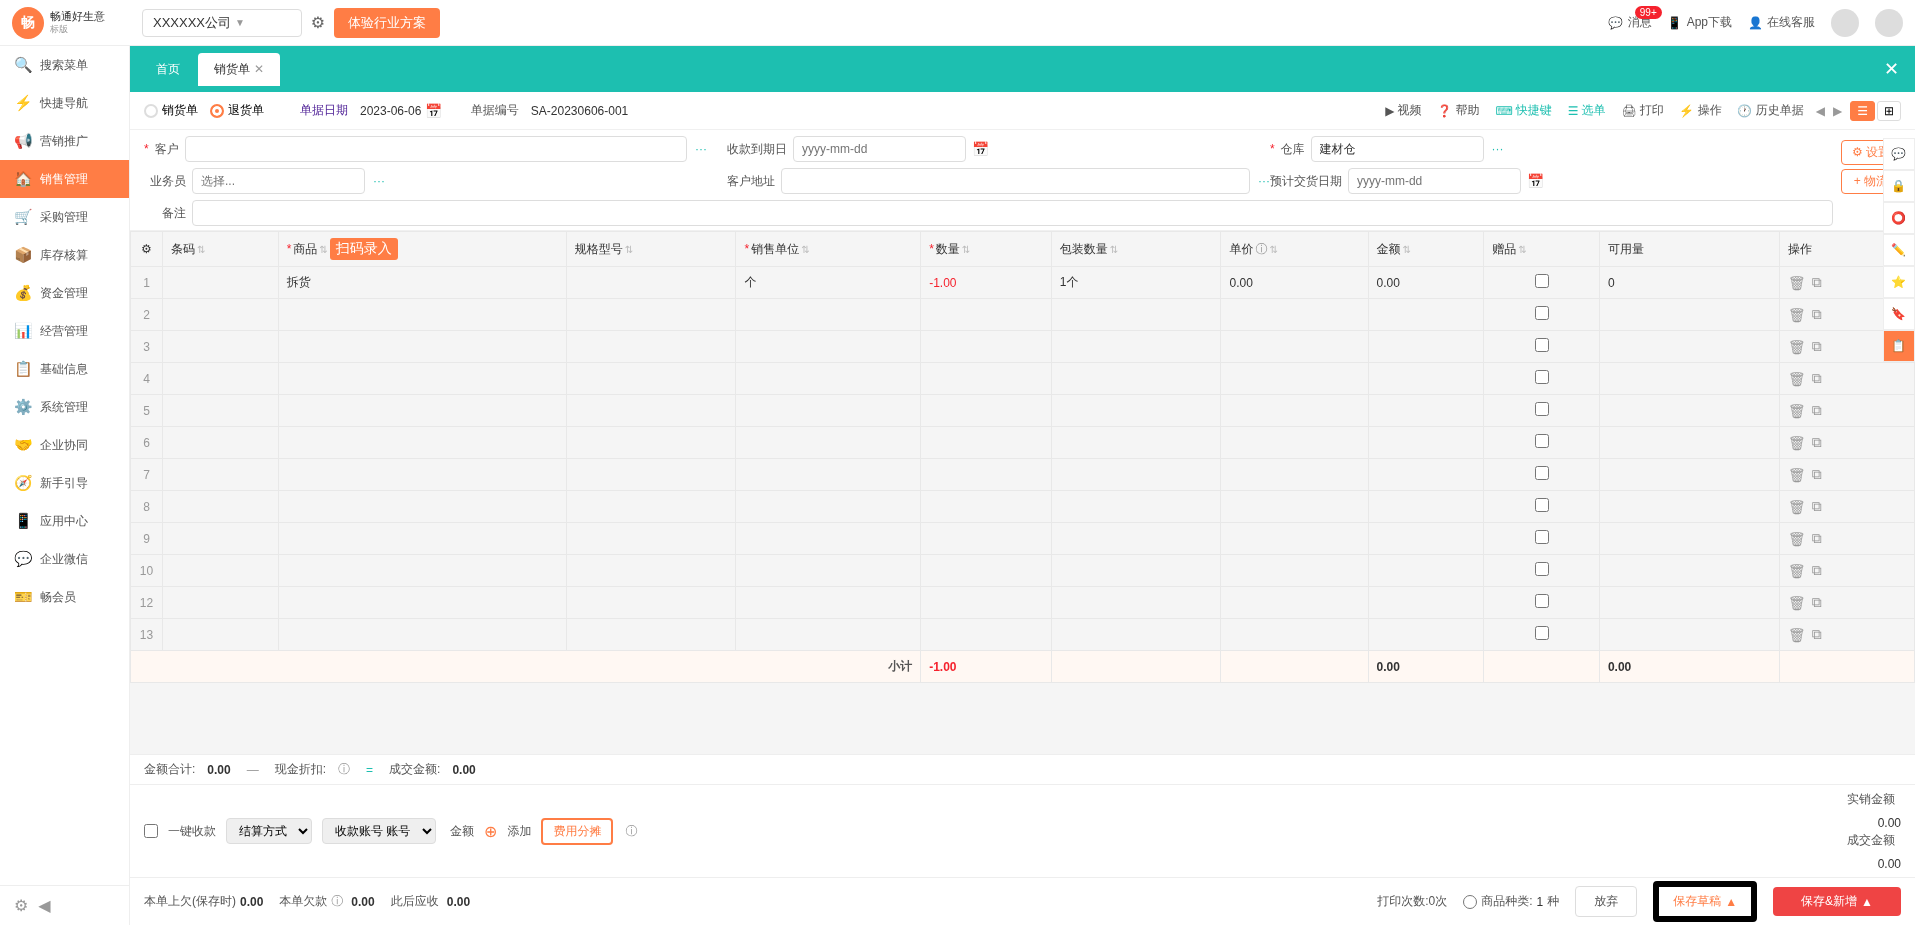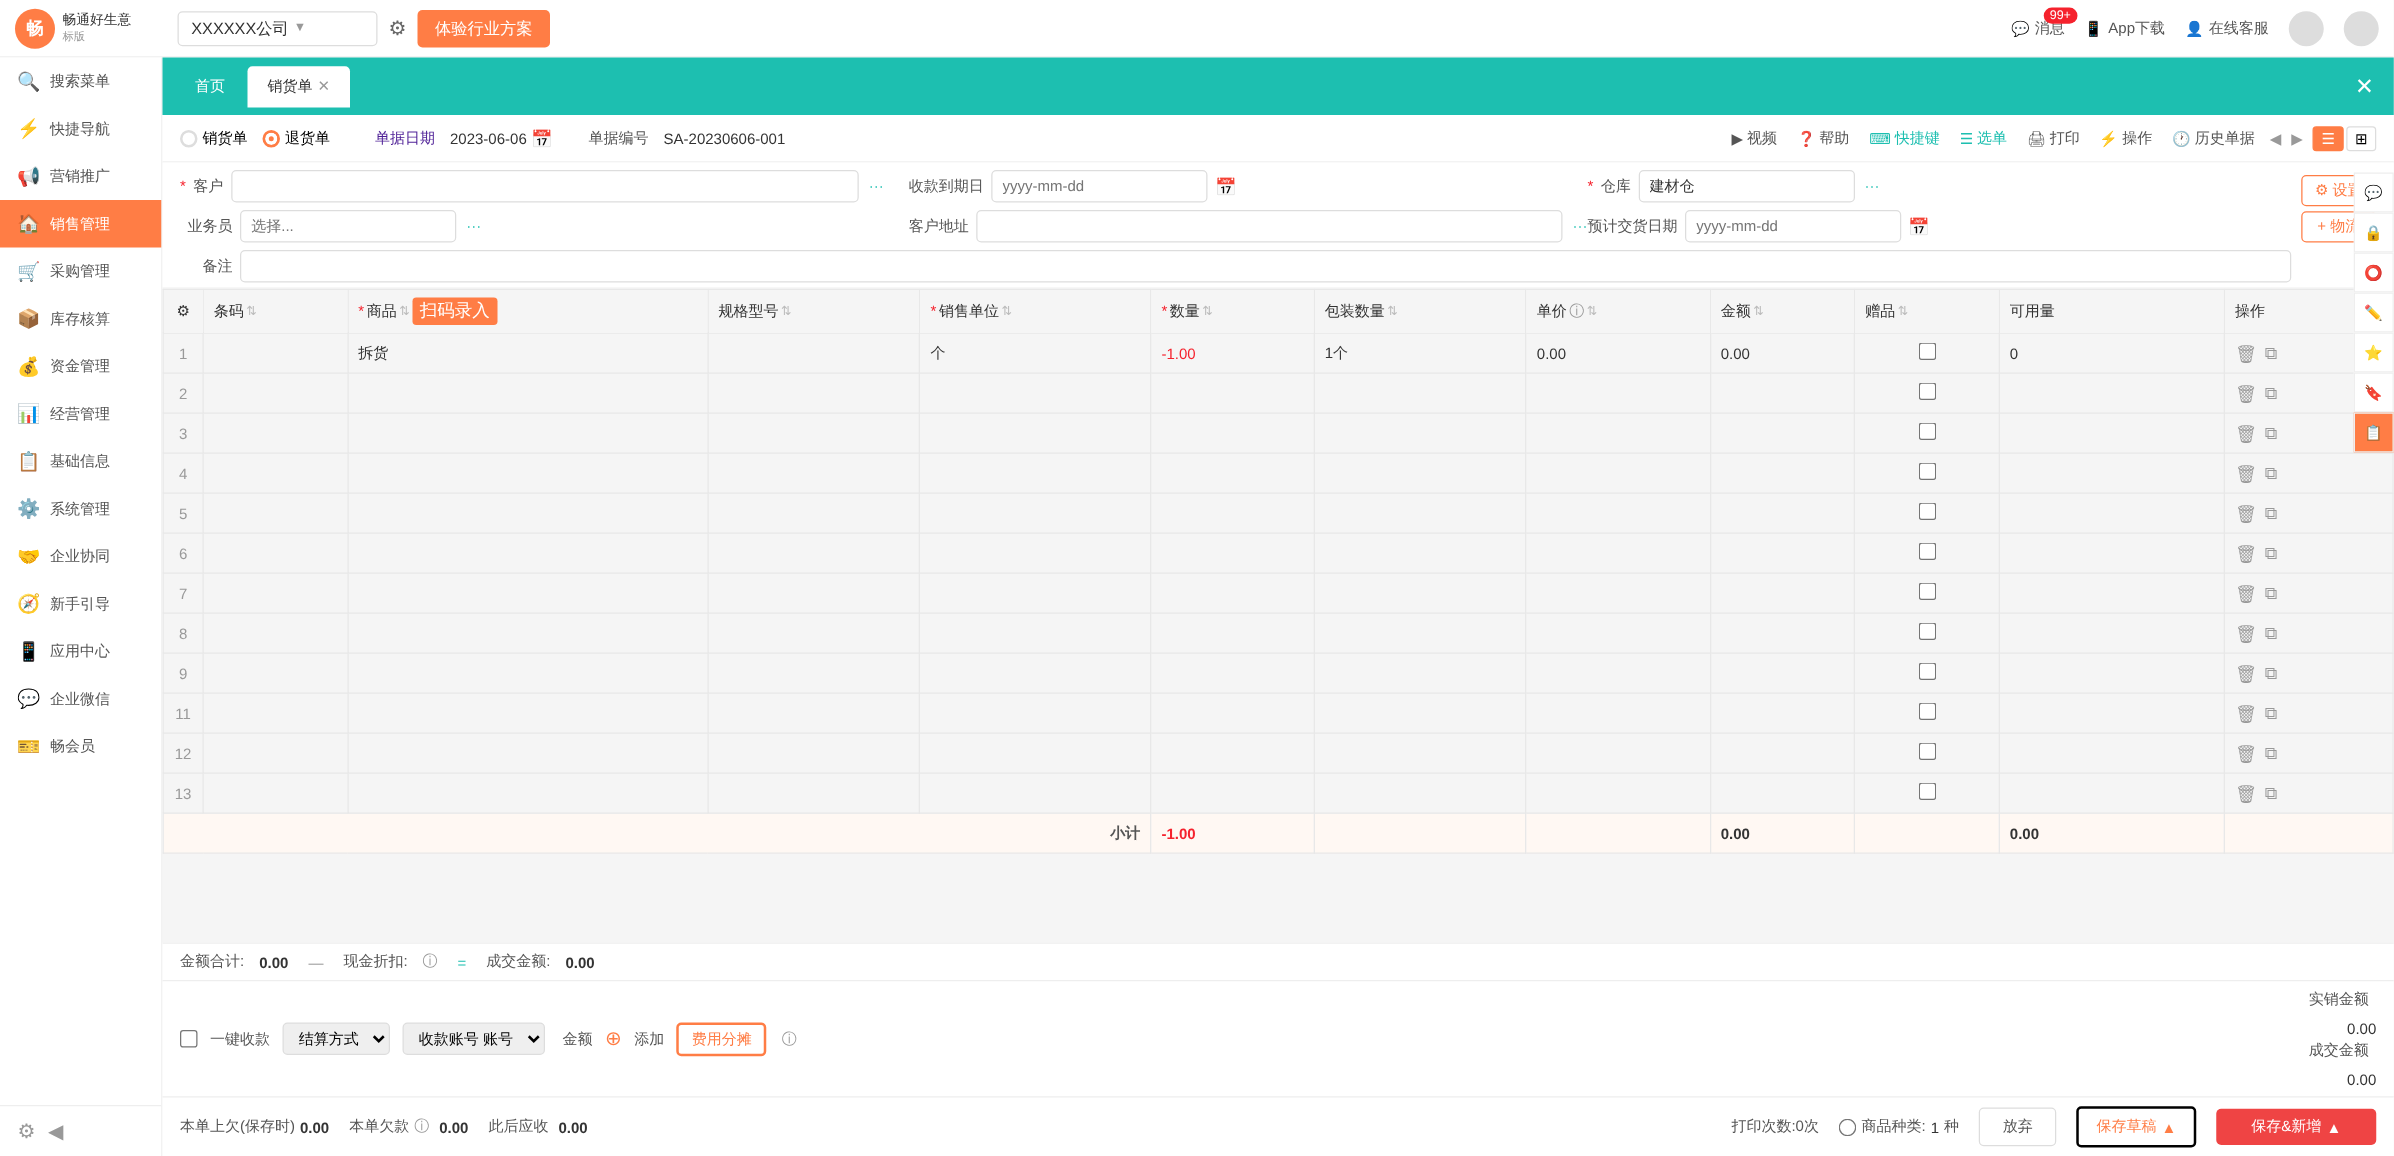--- a/index.html
+++ b/index.html
@@ -204,21 +204,21 @@
     }
     .footer-item { display: flex; align-items: center; gap: 4px; color: #555; }
     .footer-spacer { flex: 1; }
     .print-info { color: #555; }
     .product-type { display: flex; align-items: center; gap: 4px; color: #555; }
     .discard-btn {
       background: #fff; border: 1px solid #ddd;
       border-radius: 4px; padding: 6px 18px; cursor: pointer; color: #555;
     }
     .save-draft-btn {
-      background: #fff; border: 2px solid #000000; color: #ff7d45;
+      background: #fff; border: 6px solid #000000; color: #ff7d45;
       border-radius: 4px; padding: 6px 14px; cursor: pointer;
       display: flex; align-items: center; gap: 4px;
     }
     .save-new-btn {
       background: #ef4444; color: #fff; border: none;
       border-radius: 4px; padding: 6px 28px; cursor: pointer;
       display: flex; align-items: center; gap: 4px;
     }
     .rf-btn {
       width: 32px; background: #fff;
@@ -728,21 +728,21 @@
       <td class="checkbox-cell"><input type="checkbox" class="cb" style=""></td>
       <td></td>
       <td>
         <div class="action-icons">
           <span class="action-icon">🗑</span>
           <span class="action-icon">⧉</span>
         </div>
       </td>
     </tr>
             <tr>
-      <td class="row-num">11</td>
+      <td class="row-num">10</td>
       <td></td>
       <td></td>
       <td></td>
       <td></td>
       <td></td>
       <td></td>
       <td></td>
       <td></td>
       <td class="checkbox-cell"><input type="checkbox" class="cb" style=""></td>
       <td></td>

